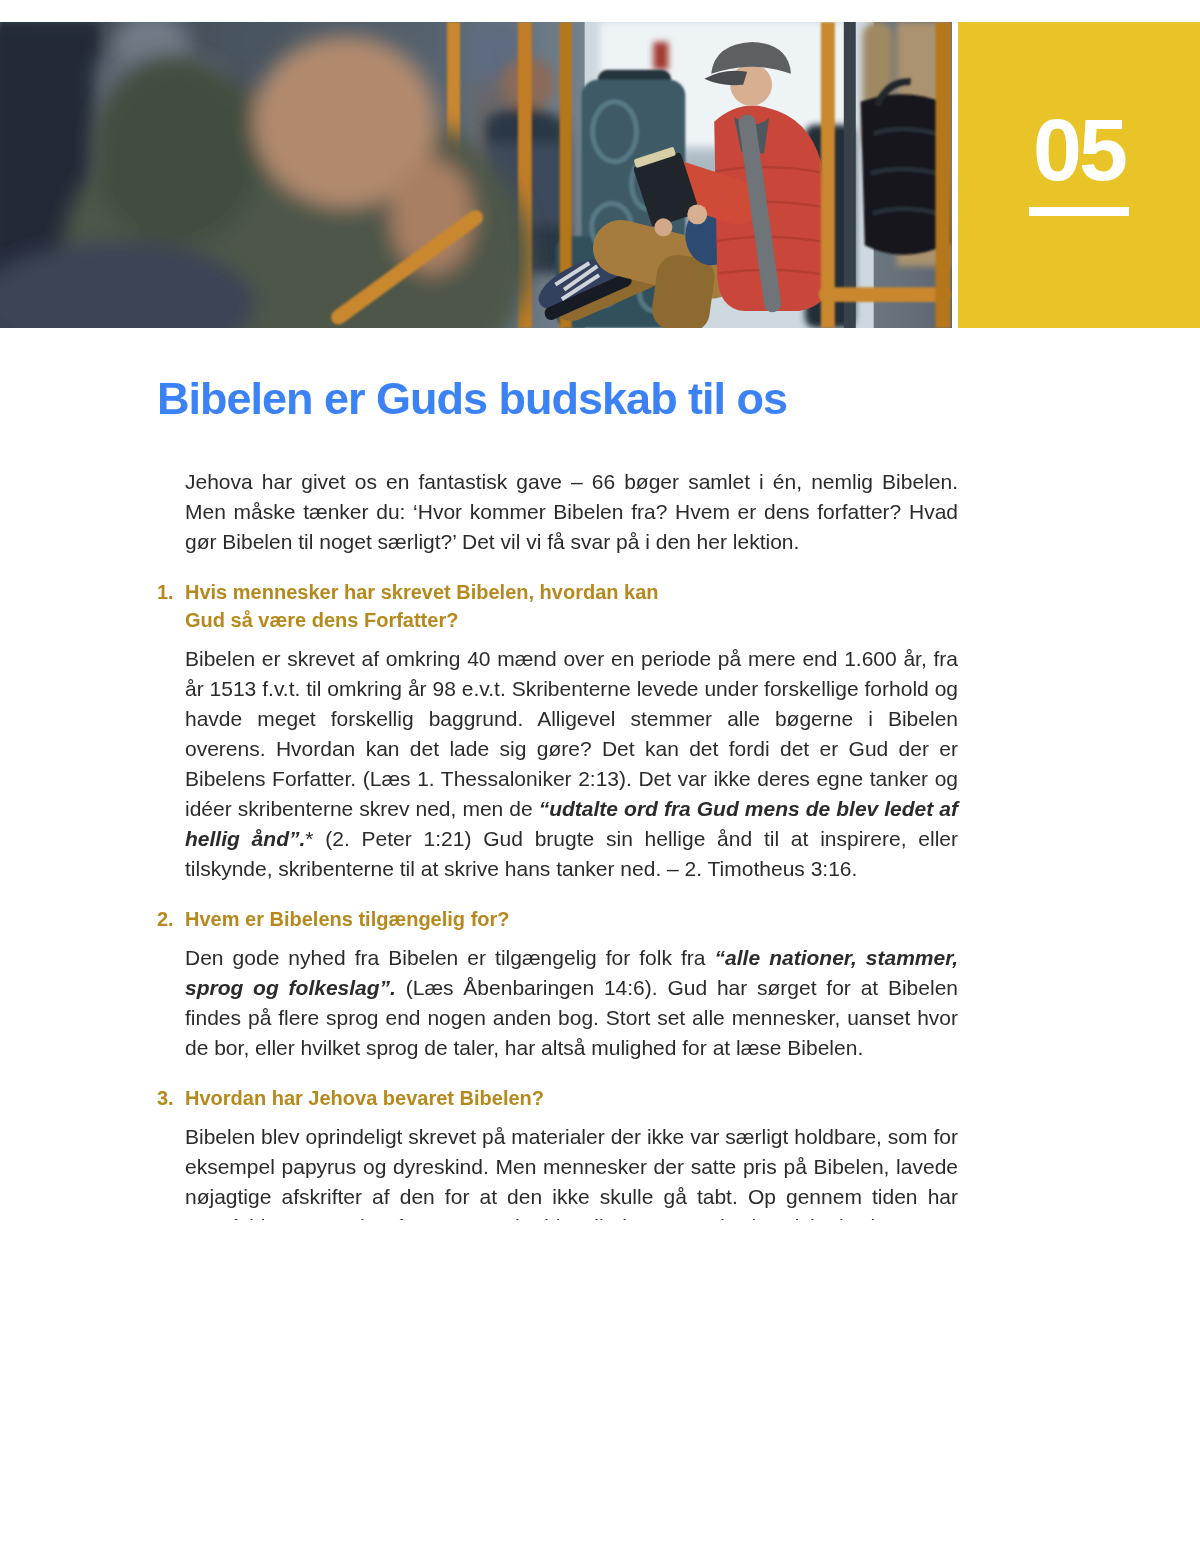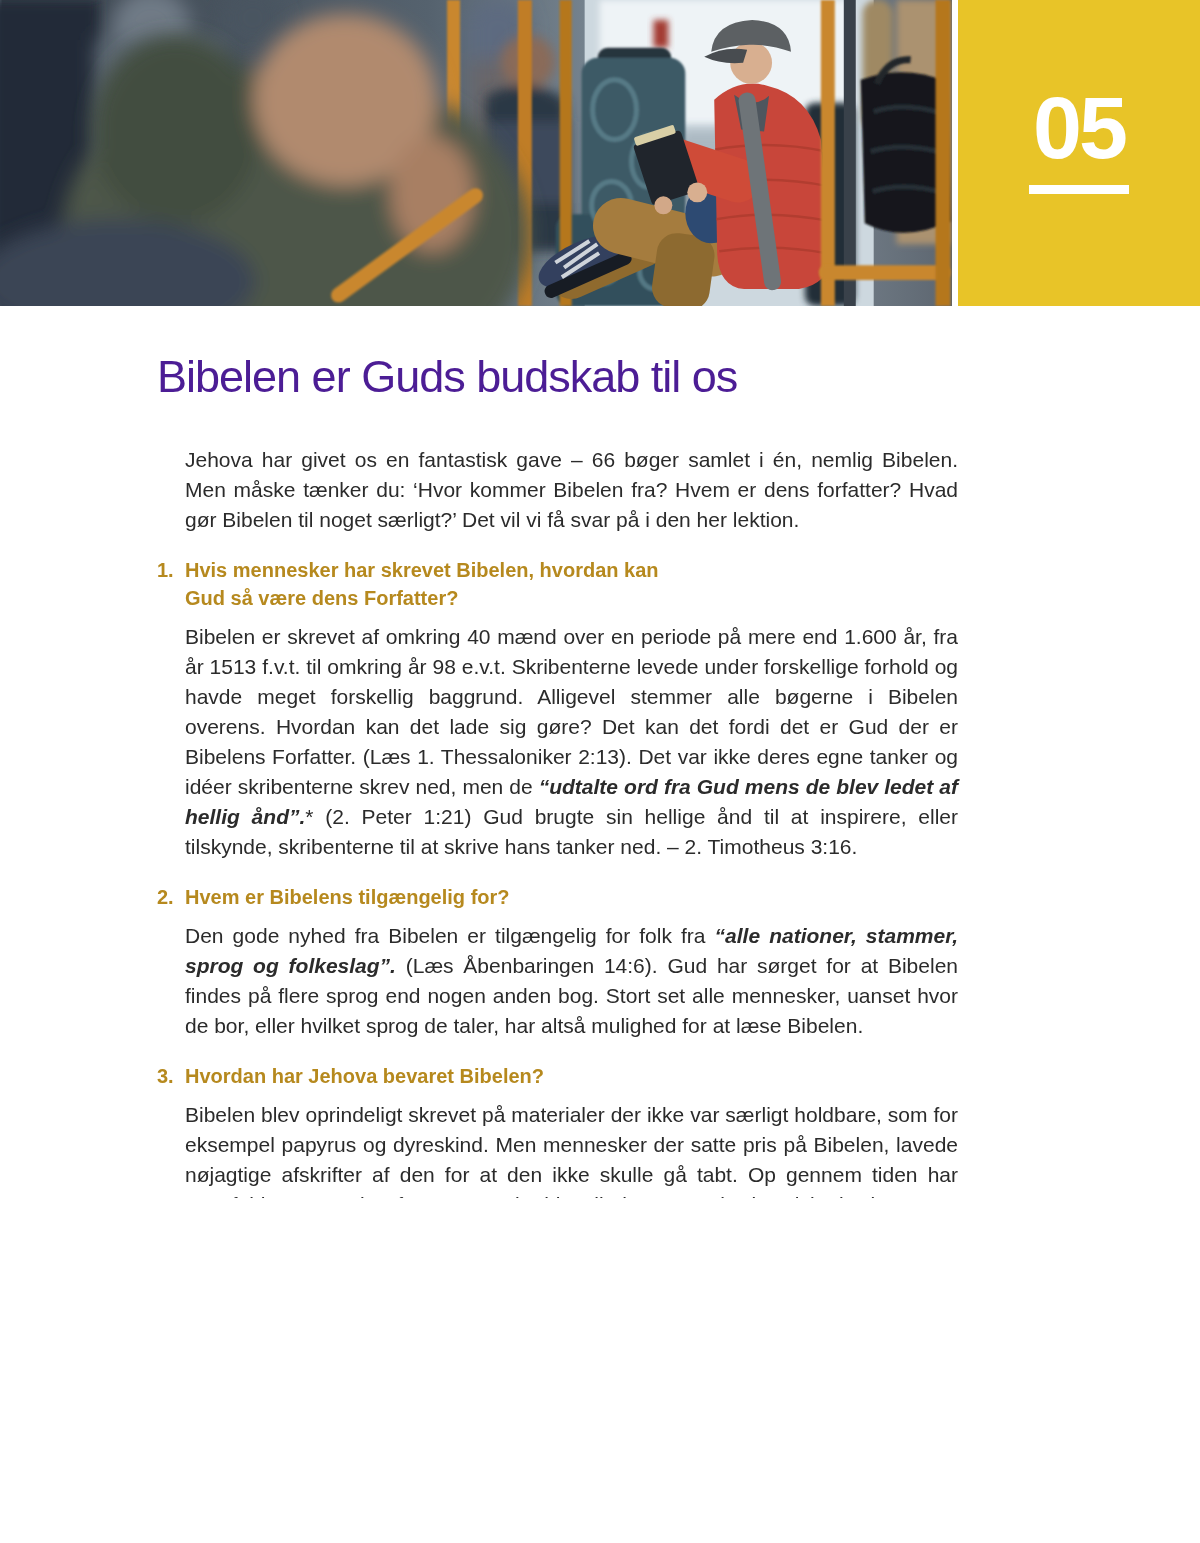--- a/index.html
+++ b/index.html
@@ -7,41 +7,41 @@
     --heading-gold:#b6891e;
     --text-dark:#2b2b2b;
   }
   *{box-sizing:border-box;}
   html,body{margin:0;padding:0;background:#ffffff;}
   body{
     width:1200px;height:1543px;
     font-family:"Liberation Sans","DejaVu Sans",sans-serif;
     color:var(--text-dark);
   }
-  .page{position:relative;width:1200px;height:1198px;overflow:hidden;background:#fff;}
+  .page{position:relative;width:1200px;height:1198px;overflow:hidden;background:#fff;margin-top:22px;}
 
   
   .hero{display:flex;height:306px;}
   .hero-photo{width:952px;height:306px;overflow:hidden;flex:none;background:#55626e;}
   .hero-gap{width:6px;flex:none;background:#fff;}
   .lesson-badge{
     flex:1;background:var(--accent-yellow);
     display:flex;flex-direction:column;align-items:center;
     padding-top:84px;
   }
   .lesson-number{
     font-size:88px;font-weight:700;color:#fff;line-height:1;letter-spacing:-3px;
   }
   .lesson-underline{width:100px;height:9px;background:#fff;margin-top:13px;}
 
   
   .content{width:801px;margin-left:157px;padding-top:47px;}
   h1.page-title{
-    margin:0;font-size:45px;line-height:47px;font-weight:400;
-    color:#4c1d95;letter-spacing:-1px;
+    margin:0;font-size:45px;line-height:47px;font-weight:700;
+    color:#3b82f6;letter-spacing:-1px;
   }
   p.intro,p.body{
     margin:0;padding-left:28px;
     font-size:21px;line-height:30px;text-align:justify;
   }
   p.intro{margin-top:45px;}
   section.lesson-section{margin-top:21px;}
   .q{
     display:flex;margin:0 0 10px 0;
     font-size:20px;line-height:28px;font-weight:700;color:var(--heading-gold);

